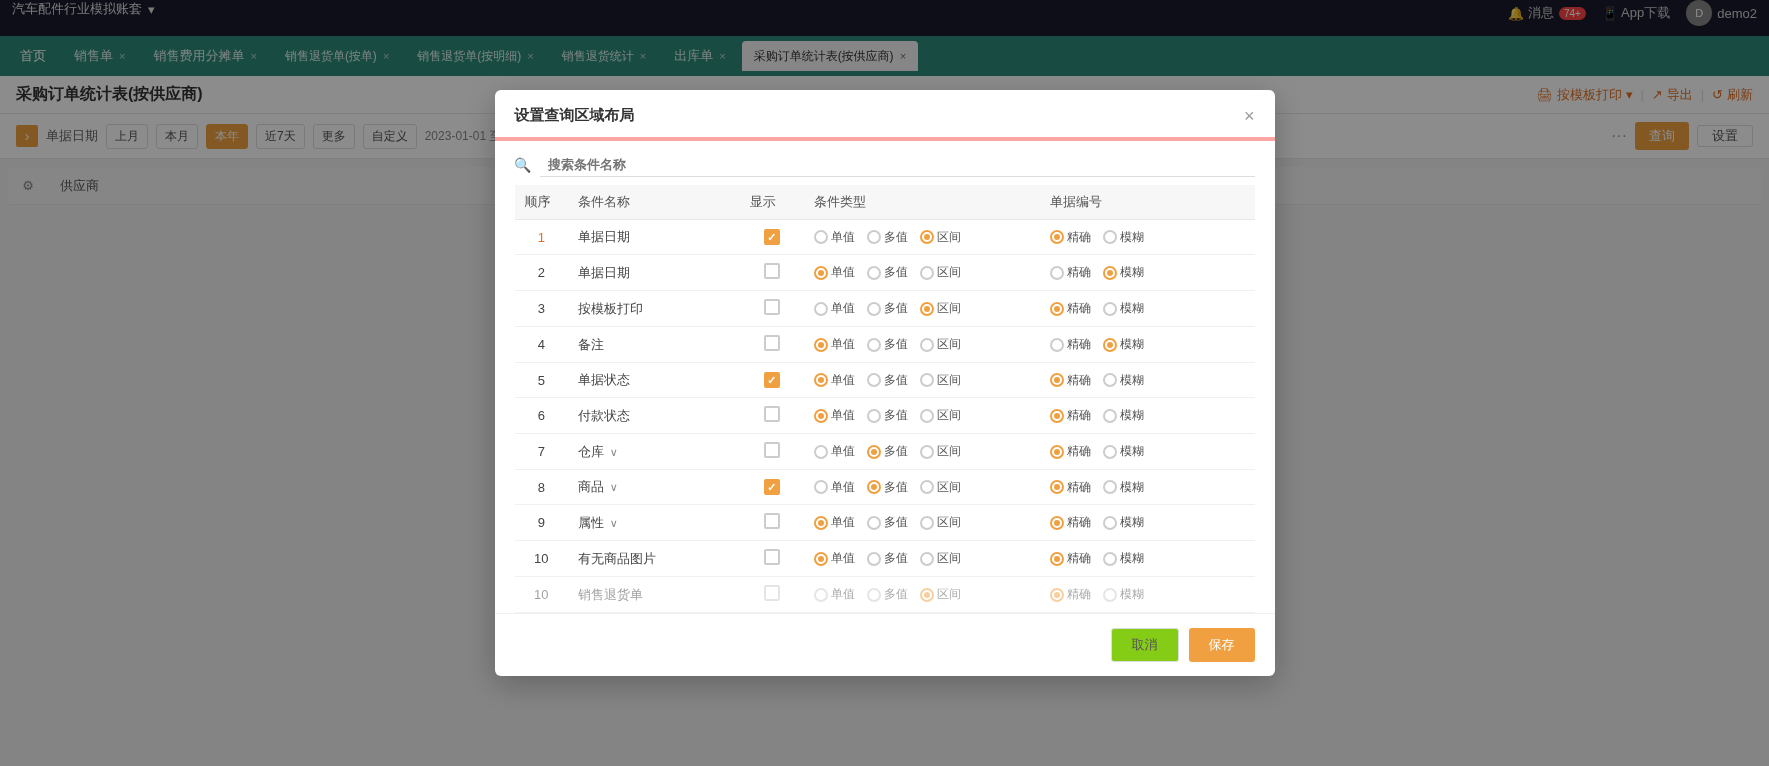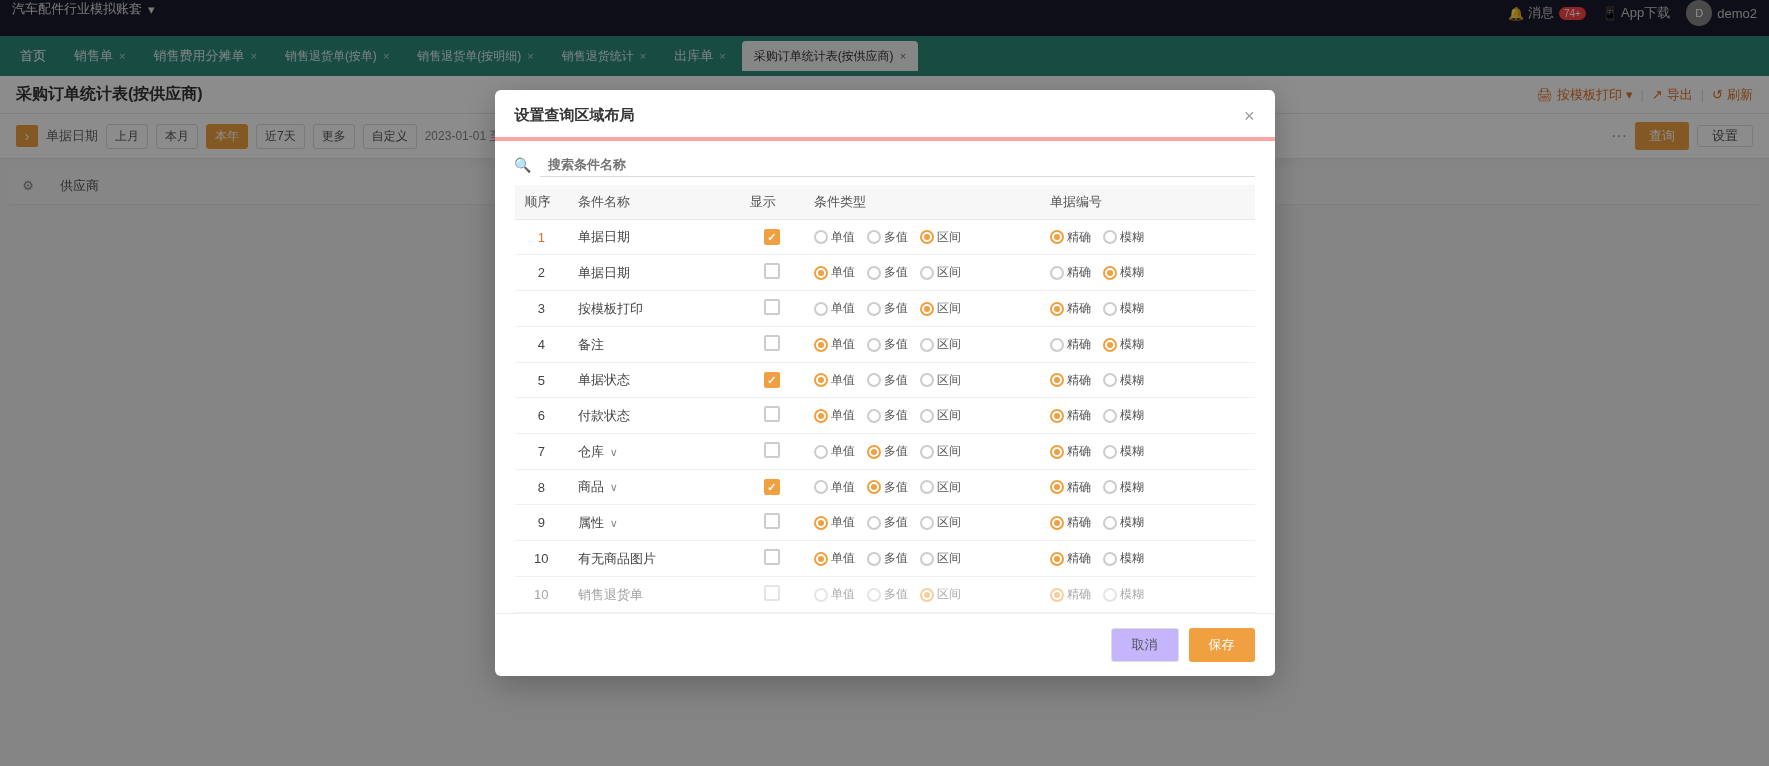--- a/index.html
+++ b/index.html
@@ -242,21 +242,21 @@
       padding: 14px 20px;
       display: flex;
       justify-content: flex-end;
       gap: 10px;
       border-top: 1px solid #f0f0f0;
     }
     .btn-cancel {
       padding: 7px 20px;
       border: 1px solid #ddd;
       border-radius: 3px;
-      background: #c4b5fd;
+      background: #84cc16;
       color: #555;
       cursor: pointer;
       font-size: 13px;
     }
     .btn-save {
       padding: 7px 20px;
       border: none;
       border-radius: 3px;
       background: #f0a040;
       color: white;

